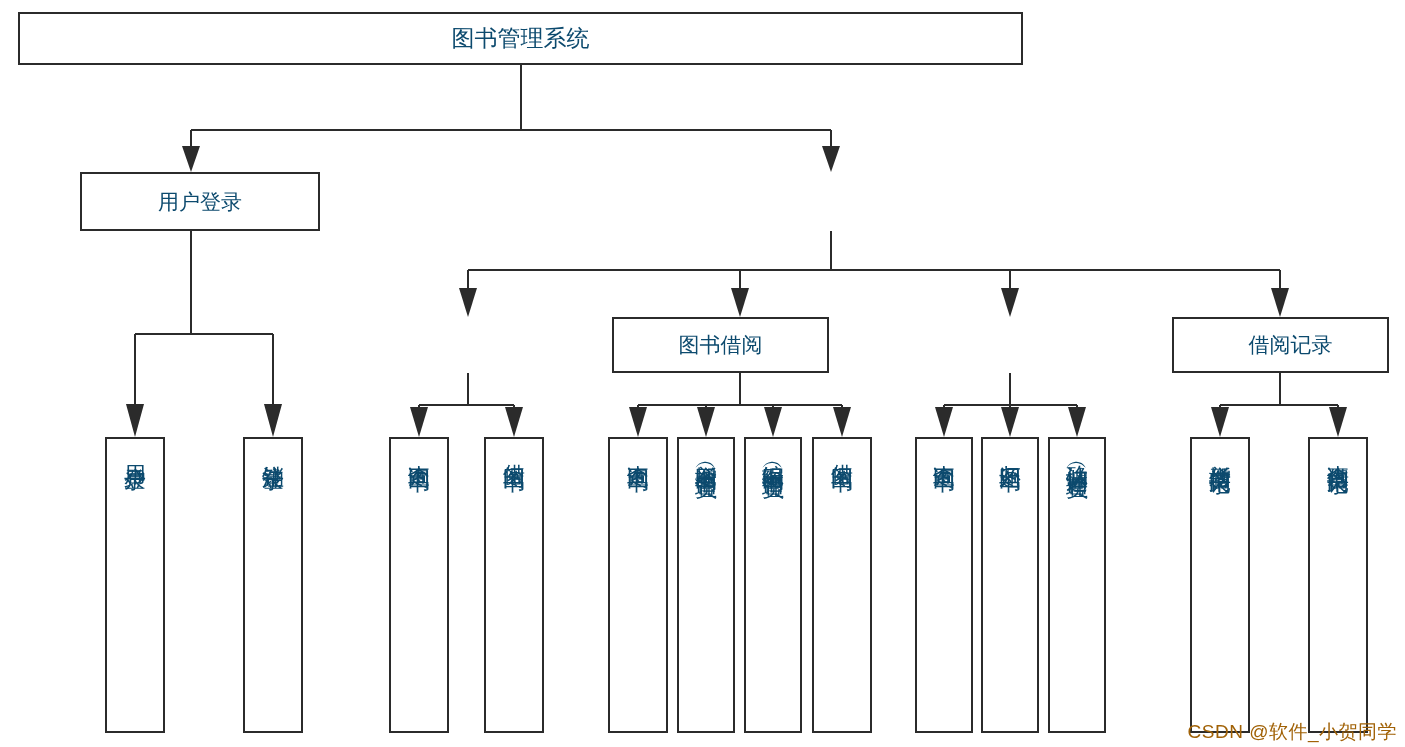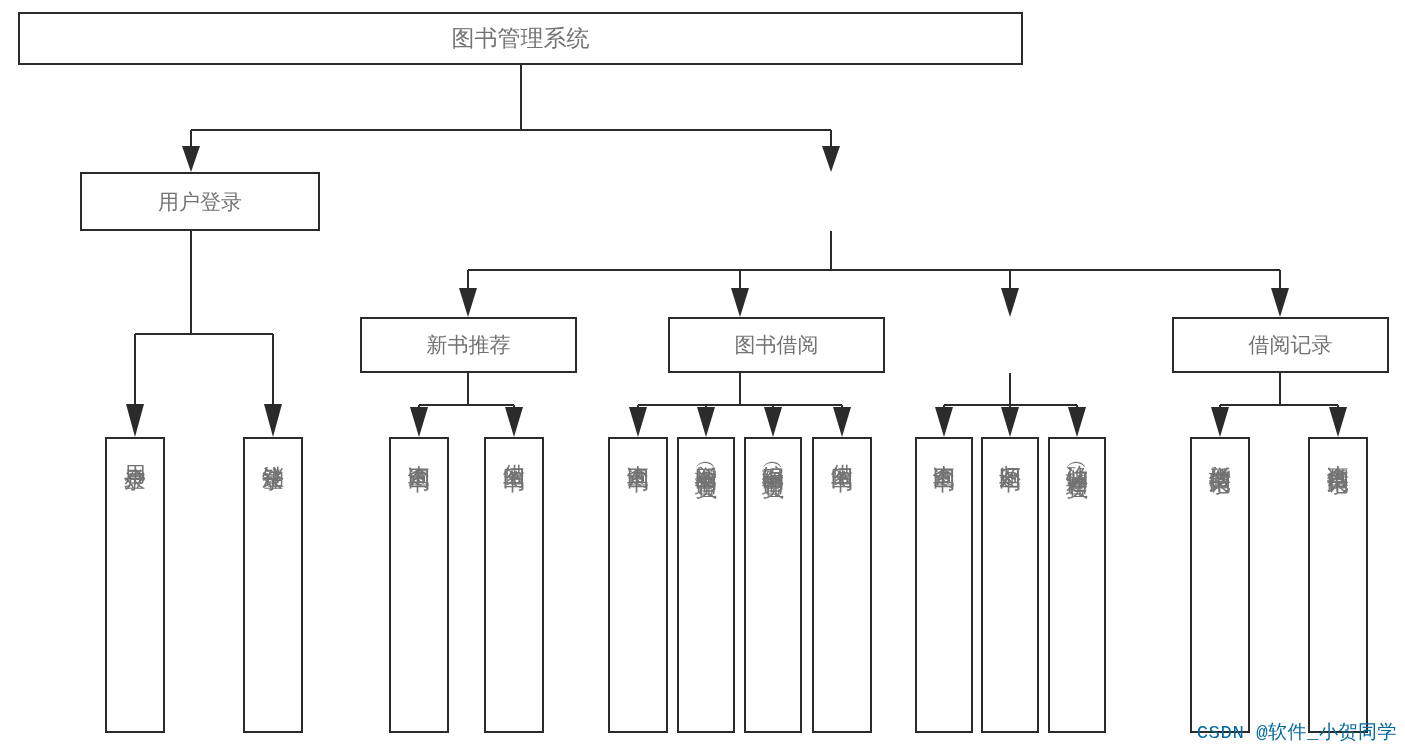--- a/index.html
+++ b/index.html
@@ -43,21 +43,21 @@
     position: absolute;
     box-sizing: border-box;
     background: #ffffff;
     border: 2.4px solid #2b2b2b;
     display: flex;
     align-items: center;
     justify-content: center;
     z-index: 2;
   }
   .node .node-label {
-    color: #737373;
+    color: #0c4a6e;
     line-height: 1.12;
     white-space: pre;
     text-align: center;
   }
   
   .node.root .node-label {
     font-size: 23px;
   }
   
   .node.branch .node-label {
@@ -74,25 +74,24 @@
     font-size: 22px;
     letter-spacing: 2px;
     line-height: 1;
   }
   
   #watermark {
     position: absolute;
     right: 8px;
     bottom: 2px;
     font-size: 19px;
-    color: #0369a1;
+    color: #a16207;
     letter-spacing: 0.5px;
     z-index: 5;
     white-space: pre;
-    font-family: Liberation Mono, monospace;
   }
 </style>
 </head>
 <body>
 
 <div id="diagram-root">
 
   <svg id="connectors" viewBox="0 0 1405 747" width="1405" height="747">
 
     <line x1="521" y1="65" x2="521" y2="130"></line>
@@ -159,25 +158,22 @@
 
   <div class="node root" style="left:18px; top:12px; width:1005px; height:53px;">
     <span class="node-label">图书管理系统</span>
   </div>
 
   <div class="node branch" style="left:80px; top:172px; width:240px; height:59px;">
     <span class="node-label">用户登录</span>
   </div>
 
 
-  <div class="node branch" style="left:360px; top:317px; width:217px; height:56px;">
-    <span class="node-label">新书推荐</span>
-  </div>
-
-  <div class="node branch" style="left:668px; top:317px; width:217px; height:56px;">
+
+  <div class="node branch" style="left:612px; top:317px; width:217px; height:56px;">
     <span class="node-label">图书借阅</span>
   </div>
 
 
   <div class="node branch" style="left:1172px; top:317px; width:217px; height:56px;padding-left:20px;">
     <span class="node-label">借阅记录</span>
   </div>
 
   <div class="node leaf" style="left:105px; top:437px; width:60px; height:296px;">
     <span class="node-label">用户登录</span>

